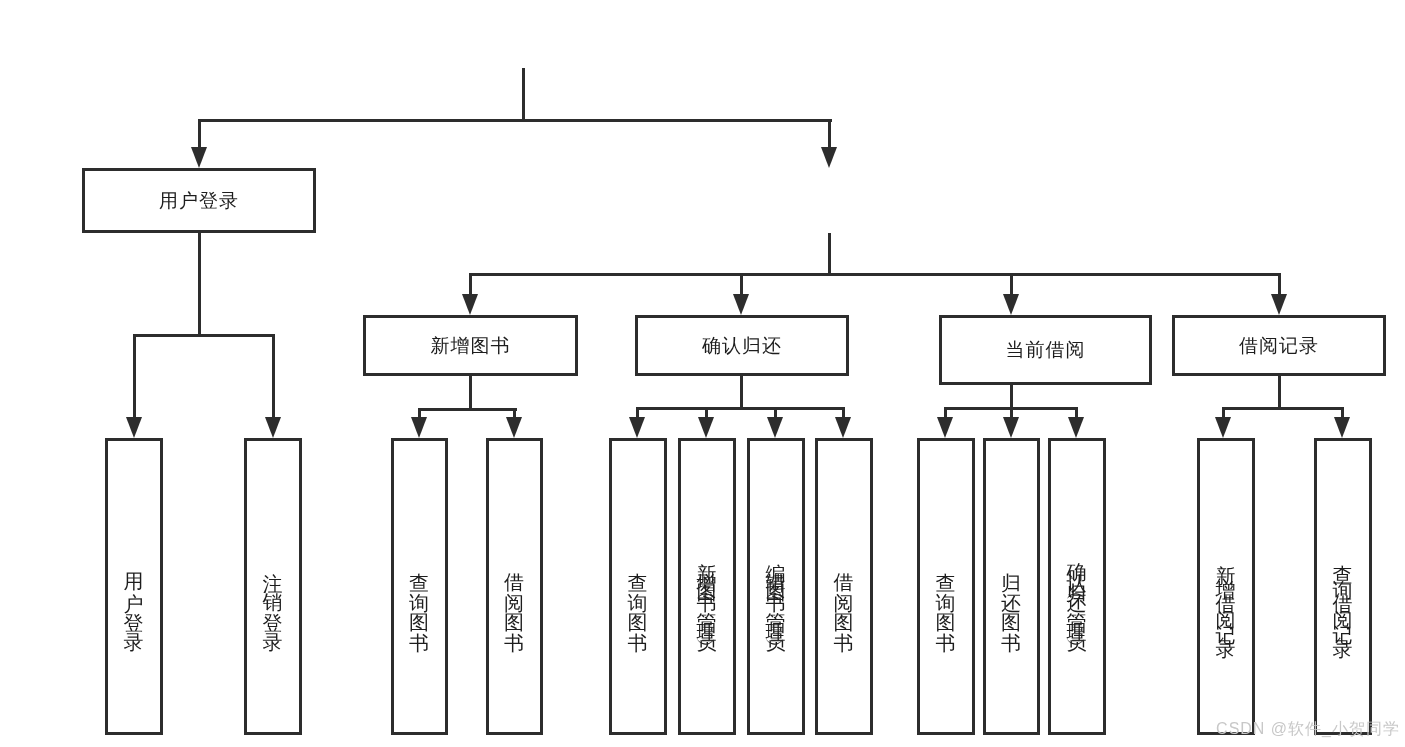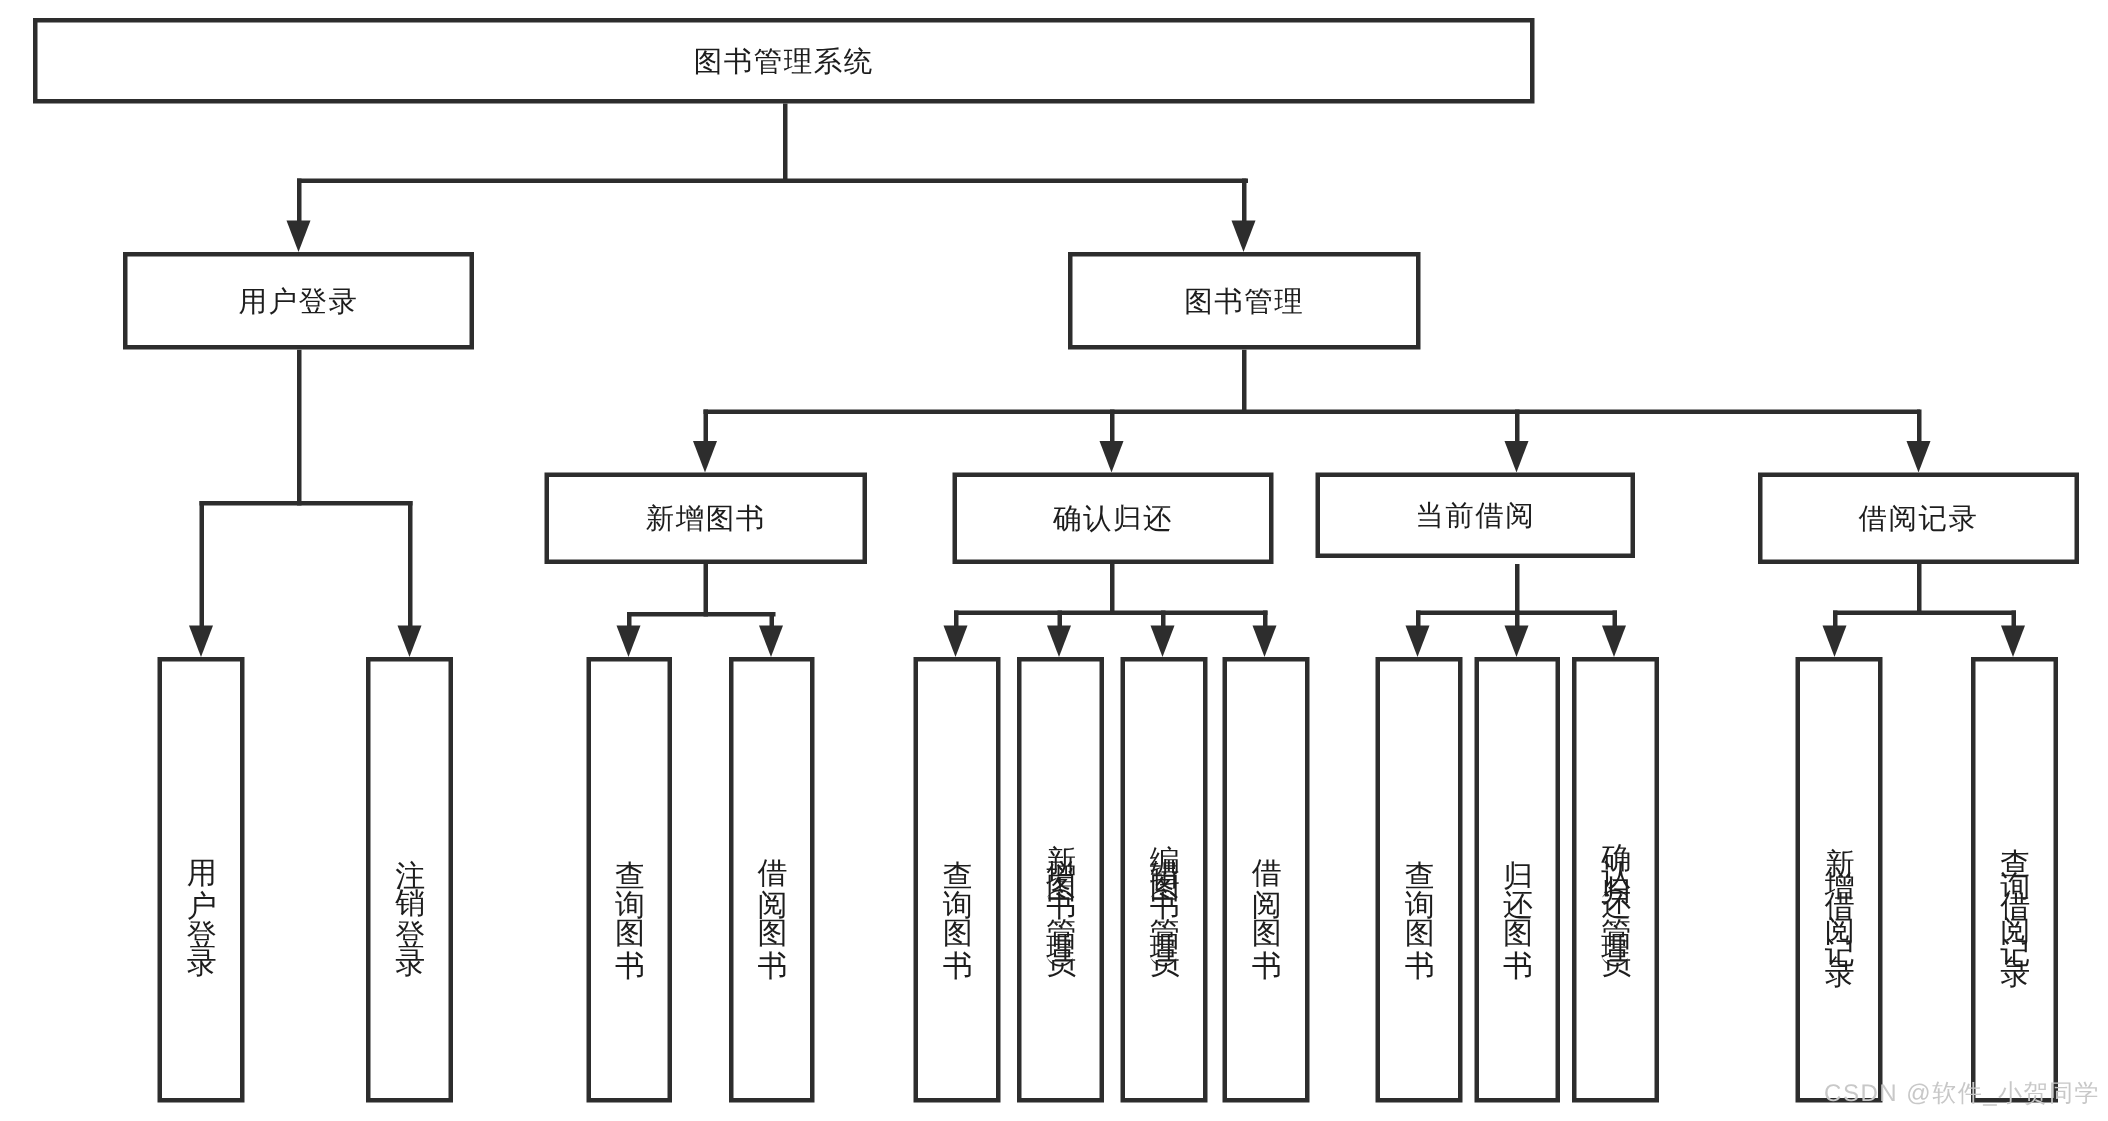--- a/index.html
+++ b/index.html
@@ -64,36 +64,30 @@
     color: #c8c8c8;
     letter-spacing: 1px;
     z-index: 5;
   }
 </style>
 </head>
 <body>
 
 <div id="canvas">
 
-  <div class="hbox" style="left:22px; top:12px; width:1001px; height:57px">
-    <span>图书管理系统</span>
-  </div>
 
   <div class="line vl" style="left:522px; top:68px; height:54px"></div>
   <div class="line hl" style="left:198px; top:119px; width:634px"></div>
   <div class="line vl" style="left:198px; top:119px; height:31px"></div>
   <div class="arrow" style="left:191px; top:147px"></div>
   <div class="line vl" style="left:828px; top:119px; height:31px"></div>
   <div class="arrow" style="left:821px; top:147px"></div>
 
   <div class="hbox" style="left:82px; top:168px; width:234px; height:65px">
     <span>用户登录</span>
-  </div>
-  <div class="hbox" style="left:712px; top:168px; width:235px; height:65px">
-    <span>图书管理</span>
   </div>
 
   <div class="line vl" style="left:198px; top:233px; height:104px"></div>
   <div class="line hl" style="left:133px; top:334px; width:142px"></div>
   <div class="line vl" style="left:133px; top:334px; height:86px"></div>
   <div class="arrow" style="left:126px; top:417px"></div>
   <div class="line vl" style="left:272px; top:334px; height:86px"></div>
   <div class="arrow" style="left:265px; top:417px"></div>
 
   <div class="line vl" style="left:828px; top:233px; height:43px"></div>
@@ -106,21 +100,21 @@
   <div class="arrow" style="left:1003px; top:294px"></div>
   <div class="line vl" style="left:1278px; top:273px; height:24px"></div>
   <div class="arrow" style="left:1271px; top:294px"></div>
 
   <div class="hbox" style="left:363px; top:315px; width:215px; height:61px">
     <span>新增图书</span>
   </div>
   <div class="hbox" style="left:635px; top:315px; width:214px; height:61px">
     <span>确认归还</span>
   </div>
-  <div class="hbox" style="left:877px; top:315px; width:213px; height:57px">
+  <div class="hbox" style="left:939px; top:315px; width:213px; height:70px">
     <span>当前借阅</span>
   </div>
   <div class="hbox" style="left:1172px; top:315px; width:214px; height:61px">
     <span>借阅记录</span>
   </div>
 
   <div class="line vl" style="left:469px; top:376px; height:35px"></div>
   <div class="line hl" style="left:418px; top:408px; width:99px"></div>
   <div class="line vl" style="left:418px; top:408px; height:12px"></div>
   <div class="arrow" style="left:411px; top:417px"></div>

